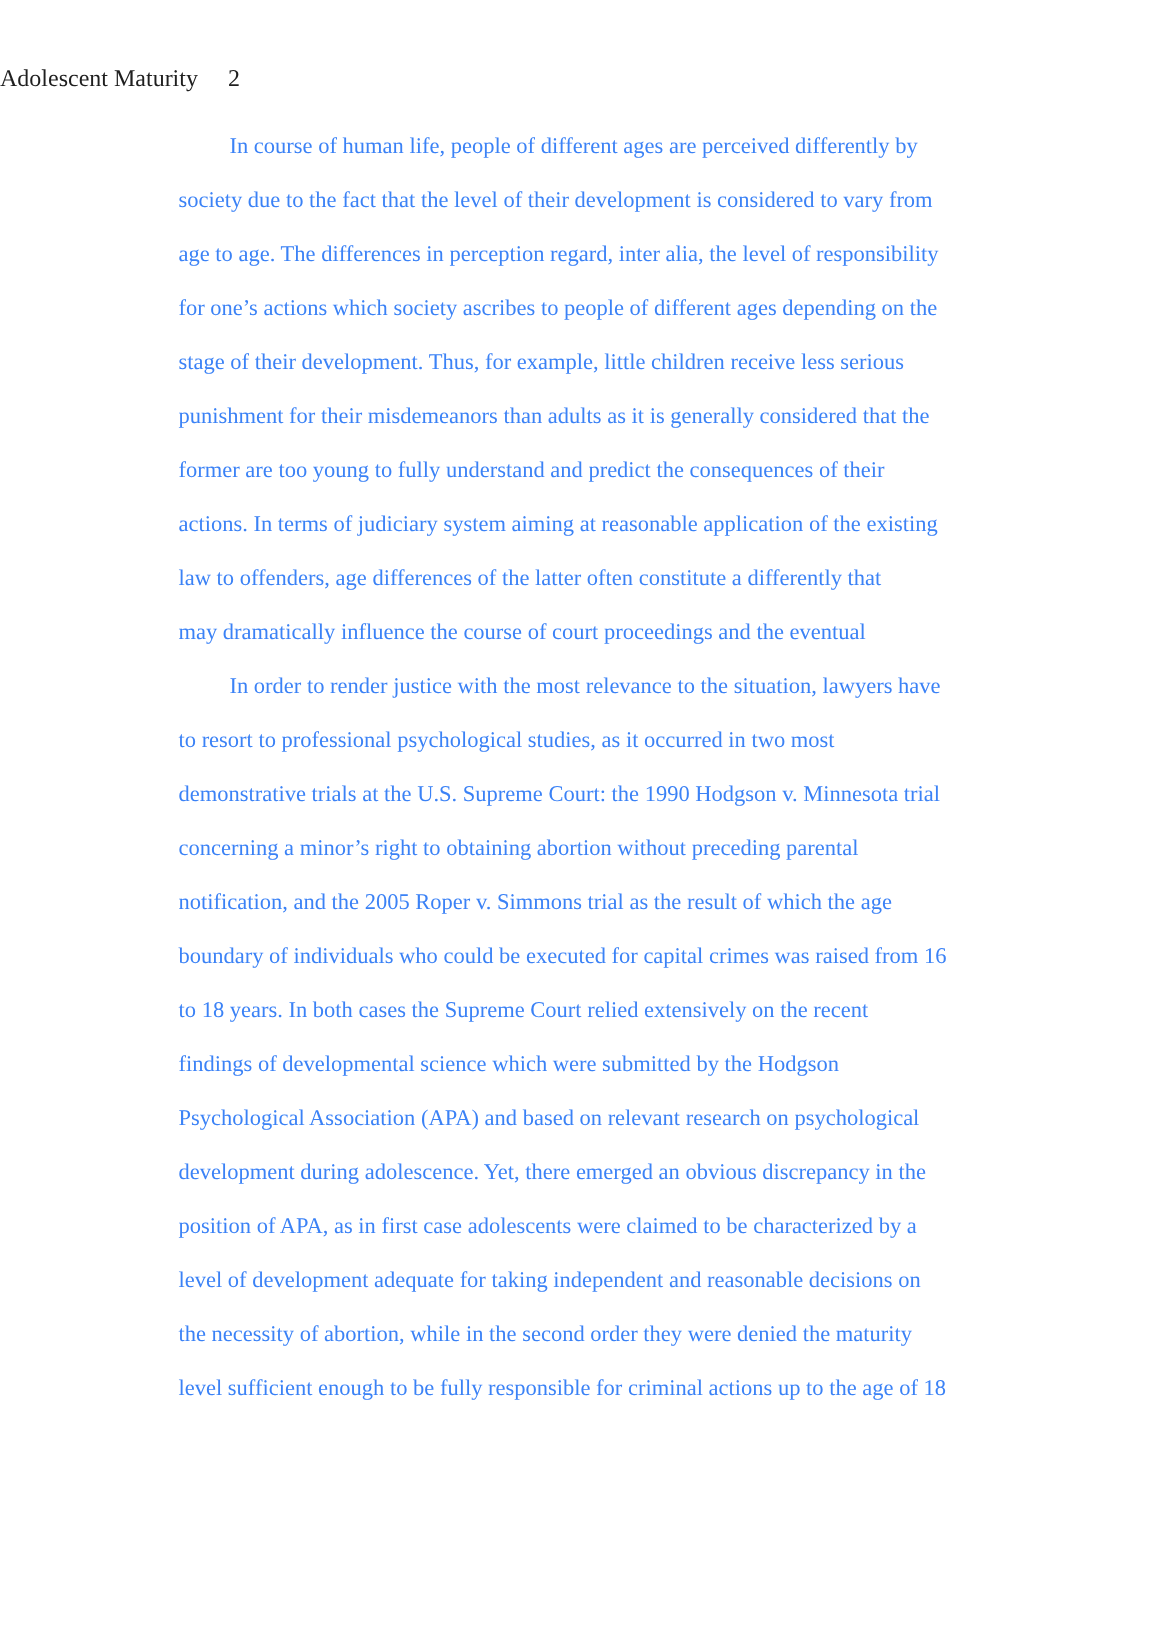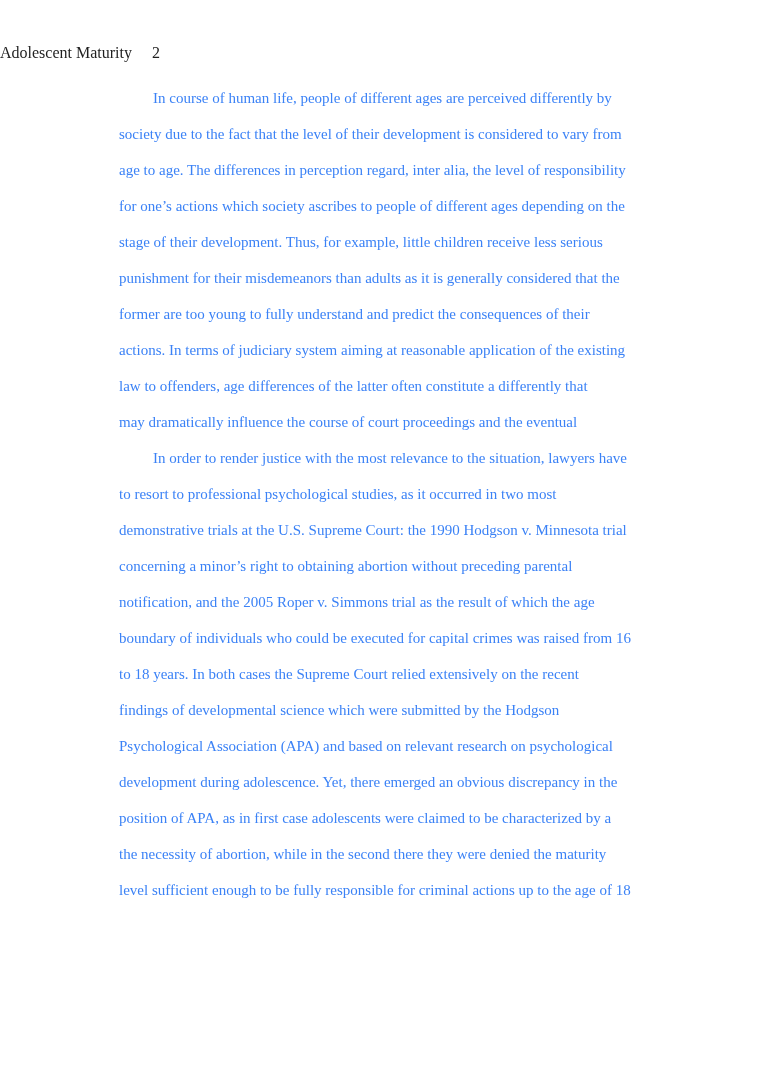--- a/index.html
+++ b/index.html
@@ -79,17 +79,18 @@
         <div class="line">to resort to professional psychological studies, as it occurred in two most</div>
         <div class="line">demonstrative trials at the U.S. Supreme Court: the 1990 Hodgson v. Minnesota trial</div>
         <div class="line">concerning a minor’s right to obtaining abortion without preceding parental</div>
         <div class="line">notification, and the 2005 Roper v. Simmons trial as the result of which the age</div>
         <div class="line">boundary of individuals who could be executed for capital crimes was raised from 16</div>
         <div class="line">to 18 years. In both cases the Supreme Court relied extensively on the recent</div>
         <div class="line">findings of developmental science which were submitted by the Hodgson</div>
         <div class="line">Psychological Association (APA) and based on relevant research on psychological</div>
         <div class="line">development during adolescence. Yet, there emerged an obvious discrepancy in the</div>
         <div class="line">position of APA, as in first case adolescents were claimed to be characterized by a</div>
-        <div class="line">the necessity of abortion, while in the second there they were denied the maturity</div>
+        <div class="line">level of development adequate for taking independent and reasonable decisions on</div>
+        <div class="line">the necessity of abortion, while in the second order they were denied the maturity</div>
         <div class="line">level sufficient enough to be fully responsible for criminal actions up to the age of 18</div>
       </div>
     </div>
 </div>
 
 </body></html>

